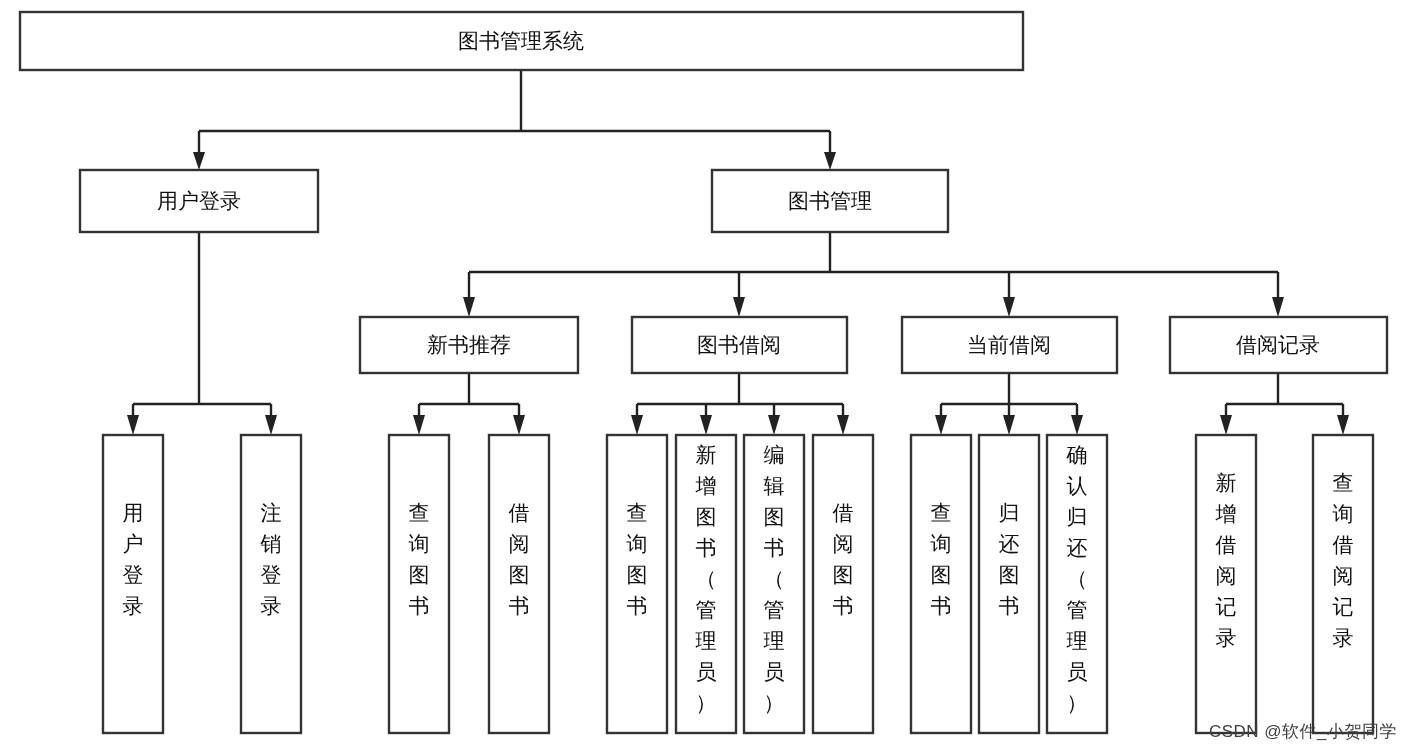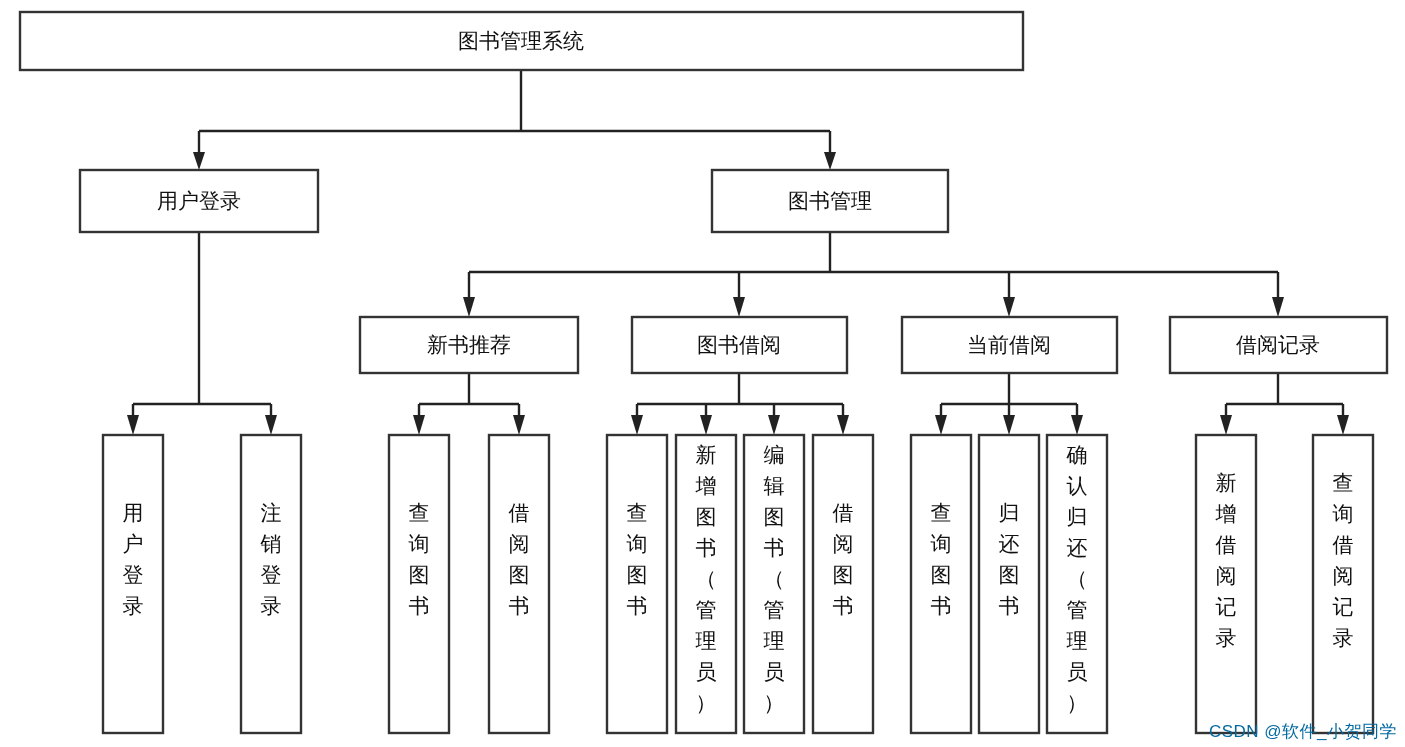--- a/index.html
+++ b/index.html
@@ -52,21 +52,21 @@
   .arrow-head {
     fill: #222222;
     stroke: none;
   }
   .watermark {
     position: absolute;
     right: 8px;
     bottom: 4px;
     font-family: "Liberation Sans", "DejaVu Sans", sans-serif;
     font-size: 17px;
-    color: #0369a1;
+    color: #404040;
     white-space: nowrap;
     letter-spacing: 0.5px;
   }
 </style>
 </head>
 <body>
 
 <div id="diagram-root">
 
   <svg class="flow" viewBox="0 0 1405 747" xmlns="http://www.w3.org/2000/svg">

